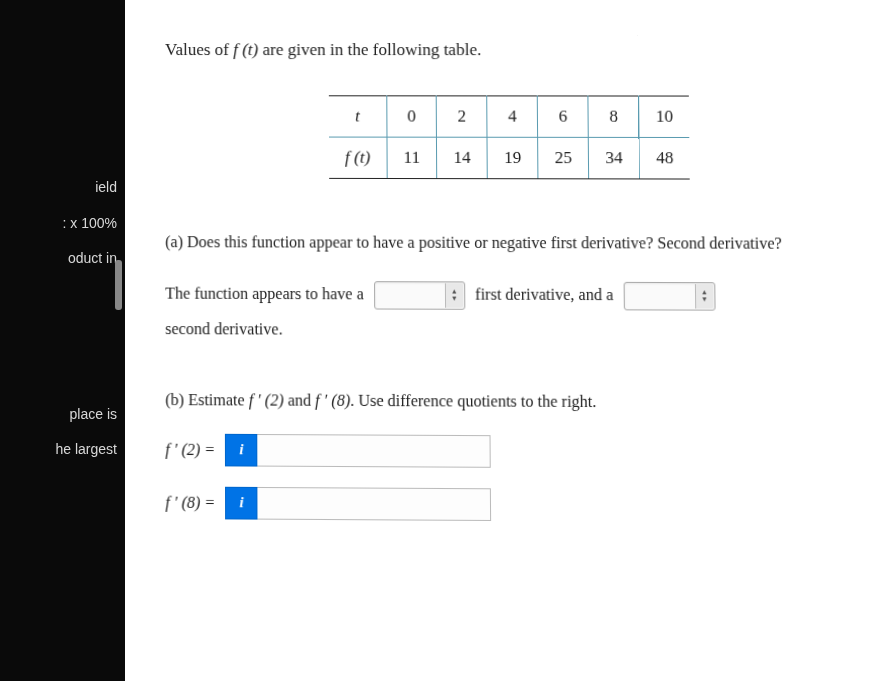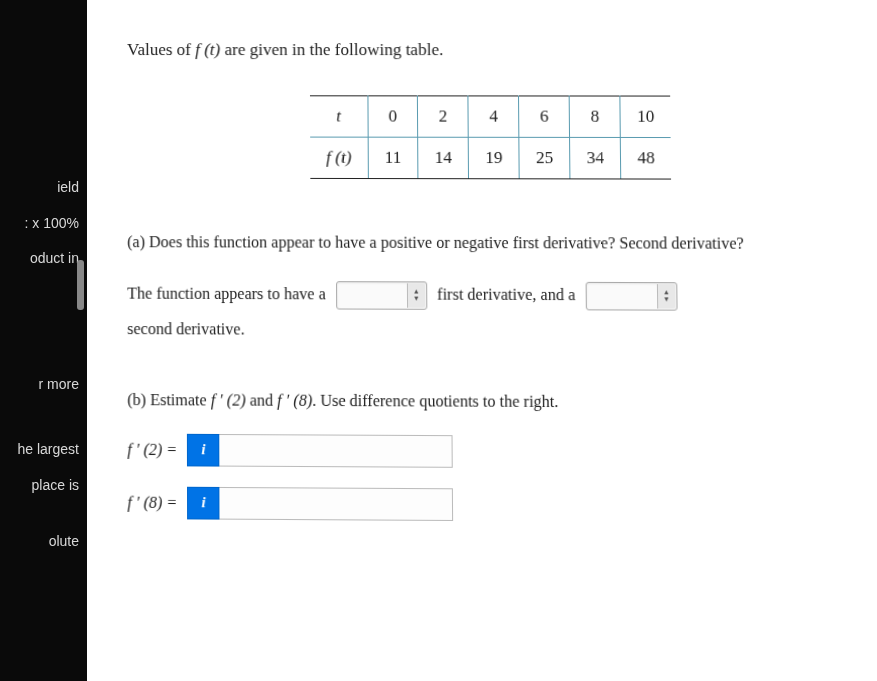--- a/index.html
+++ b/index.html
@@ -9,21 +9,21 @@
     }
     body {
       font-family: Georgia, 'Times New Roman', serif;
       background: #f5f5f5;
       width: 877px;
       height: 681px;
       overflow: hidden;
       display: flex;
     }
     .sidebar {
-      width: 87px;
+      width: 125px;
       background: #0a0a0a;
       color: #d8d8d8;
       padding: 10px 0;
       font-family: Arial, sans-serif;
       font-size: 14px;
       position: relative;
       flex-shrink: 0;
     }
     .sidebar-item {
       padding: 8px 8px 8px 4px;
@@ -174,26 +174,24 @@
 </head>
 <body>
 
 <div class="sidebar">
   <div class="sidebar-gap-lg"></div>
   <div class="sidebar-item">ield</div>
   <div class="sidebar-item">: x 100%</div>
   <div class="sidebar-item">oduct in</div>
   <div class="sidebar-gap-sm"></div>
   <div class="sidebar-gap-md"></div>
-  <div class="sidebar-item">r more</div>
   <div class="sidebar-gap-sm"></div>
+  <div class="sidebar-item">place is</div>
   <div class="sidebar-item">he largest</div>
-  <div class="sidebar-item">place is</div>
   <div style="height:20px"></div>
-  <div class="sidebar-item">olute</div>
   <div class="scroll-indicator"></div>
 </div>
 
 <div class="content">
 
   <p class="intro">
     <span>Values of </span><span class="fn">f (t)</span><span> are given in the following table.</span>
   </p>
 
   <table class="data-table">

